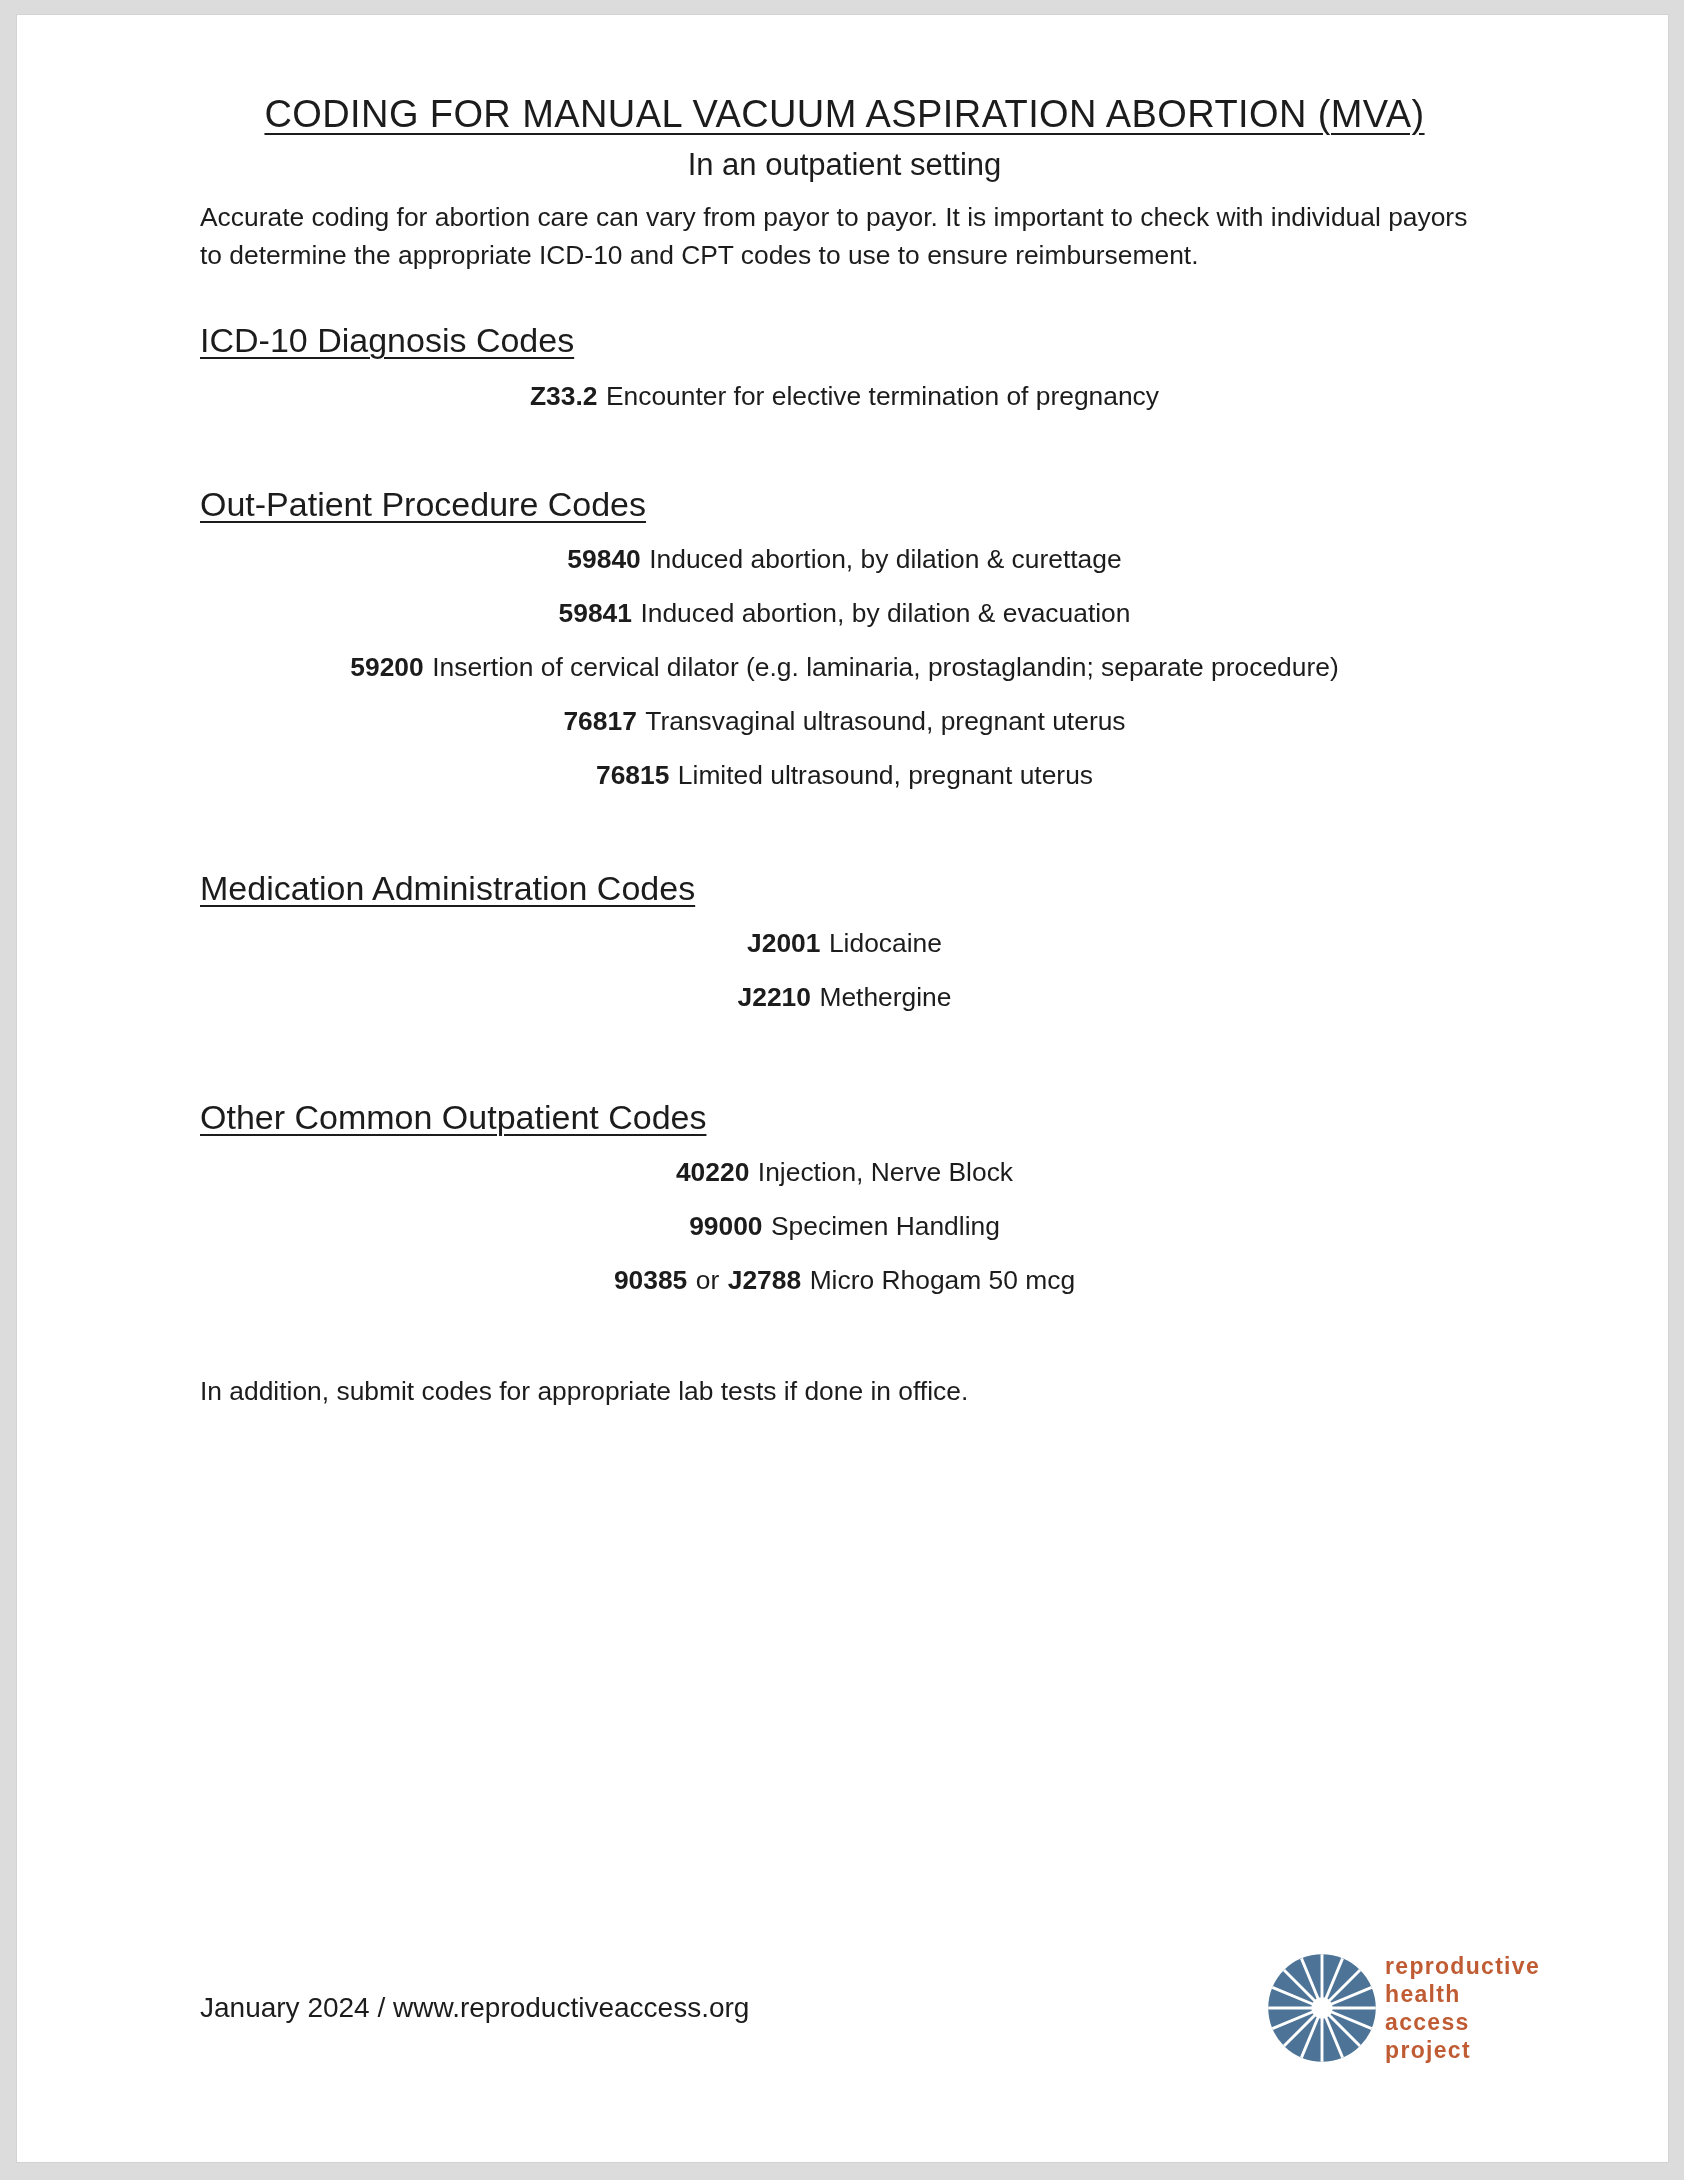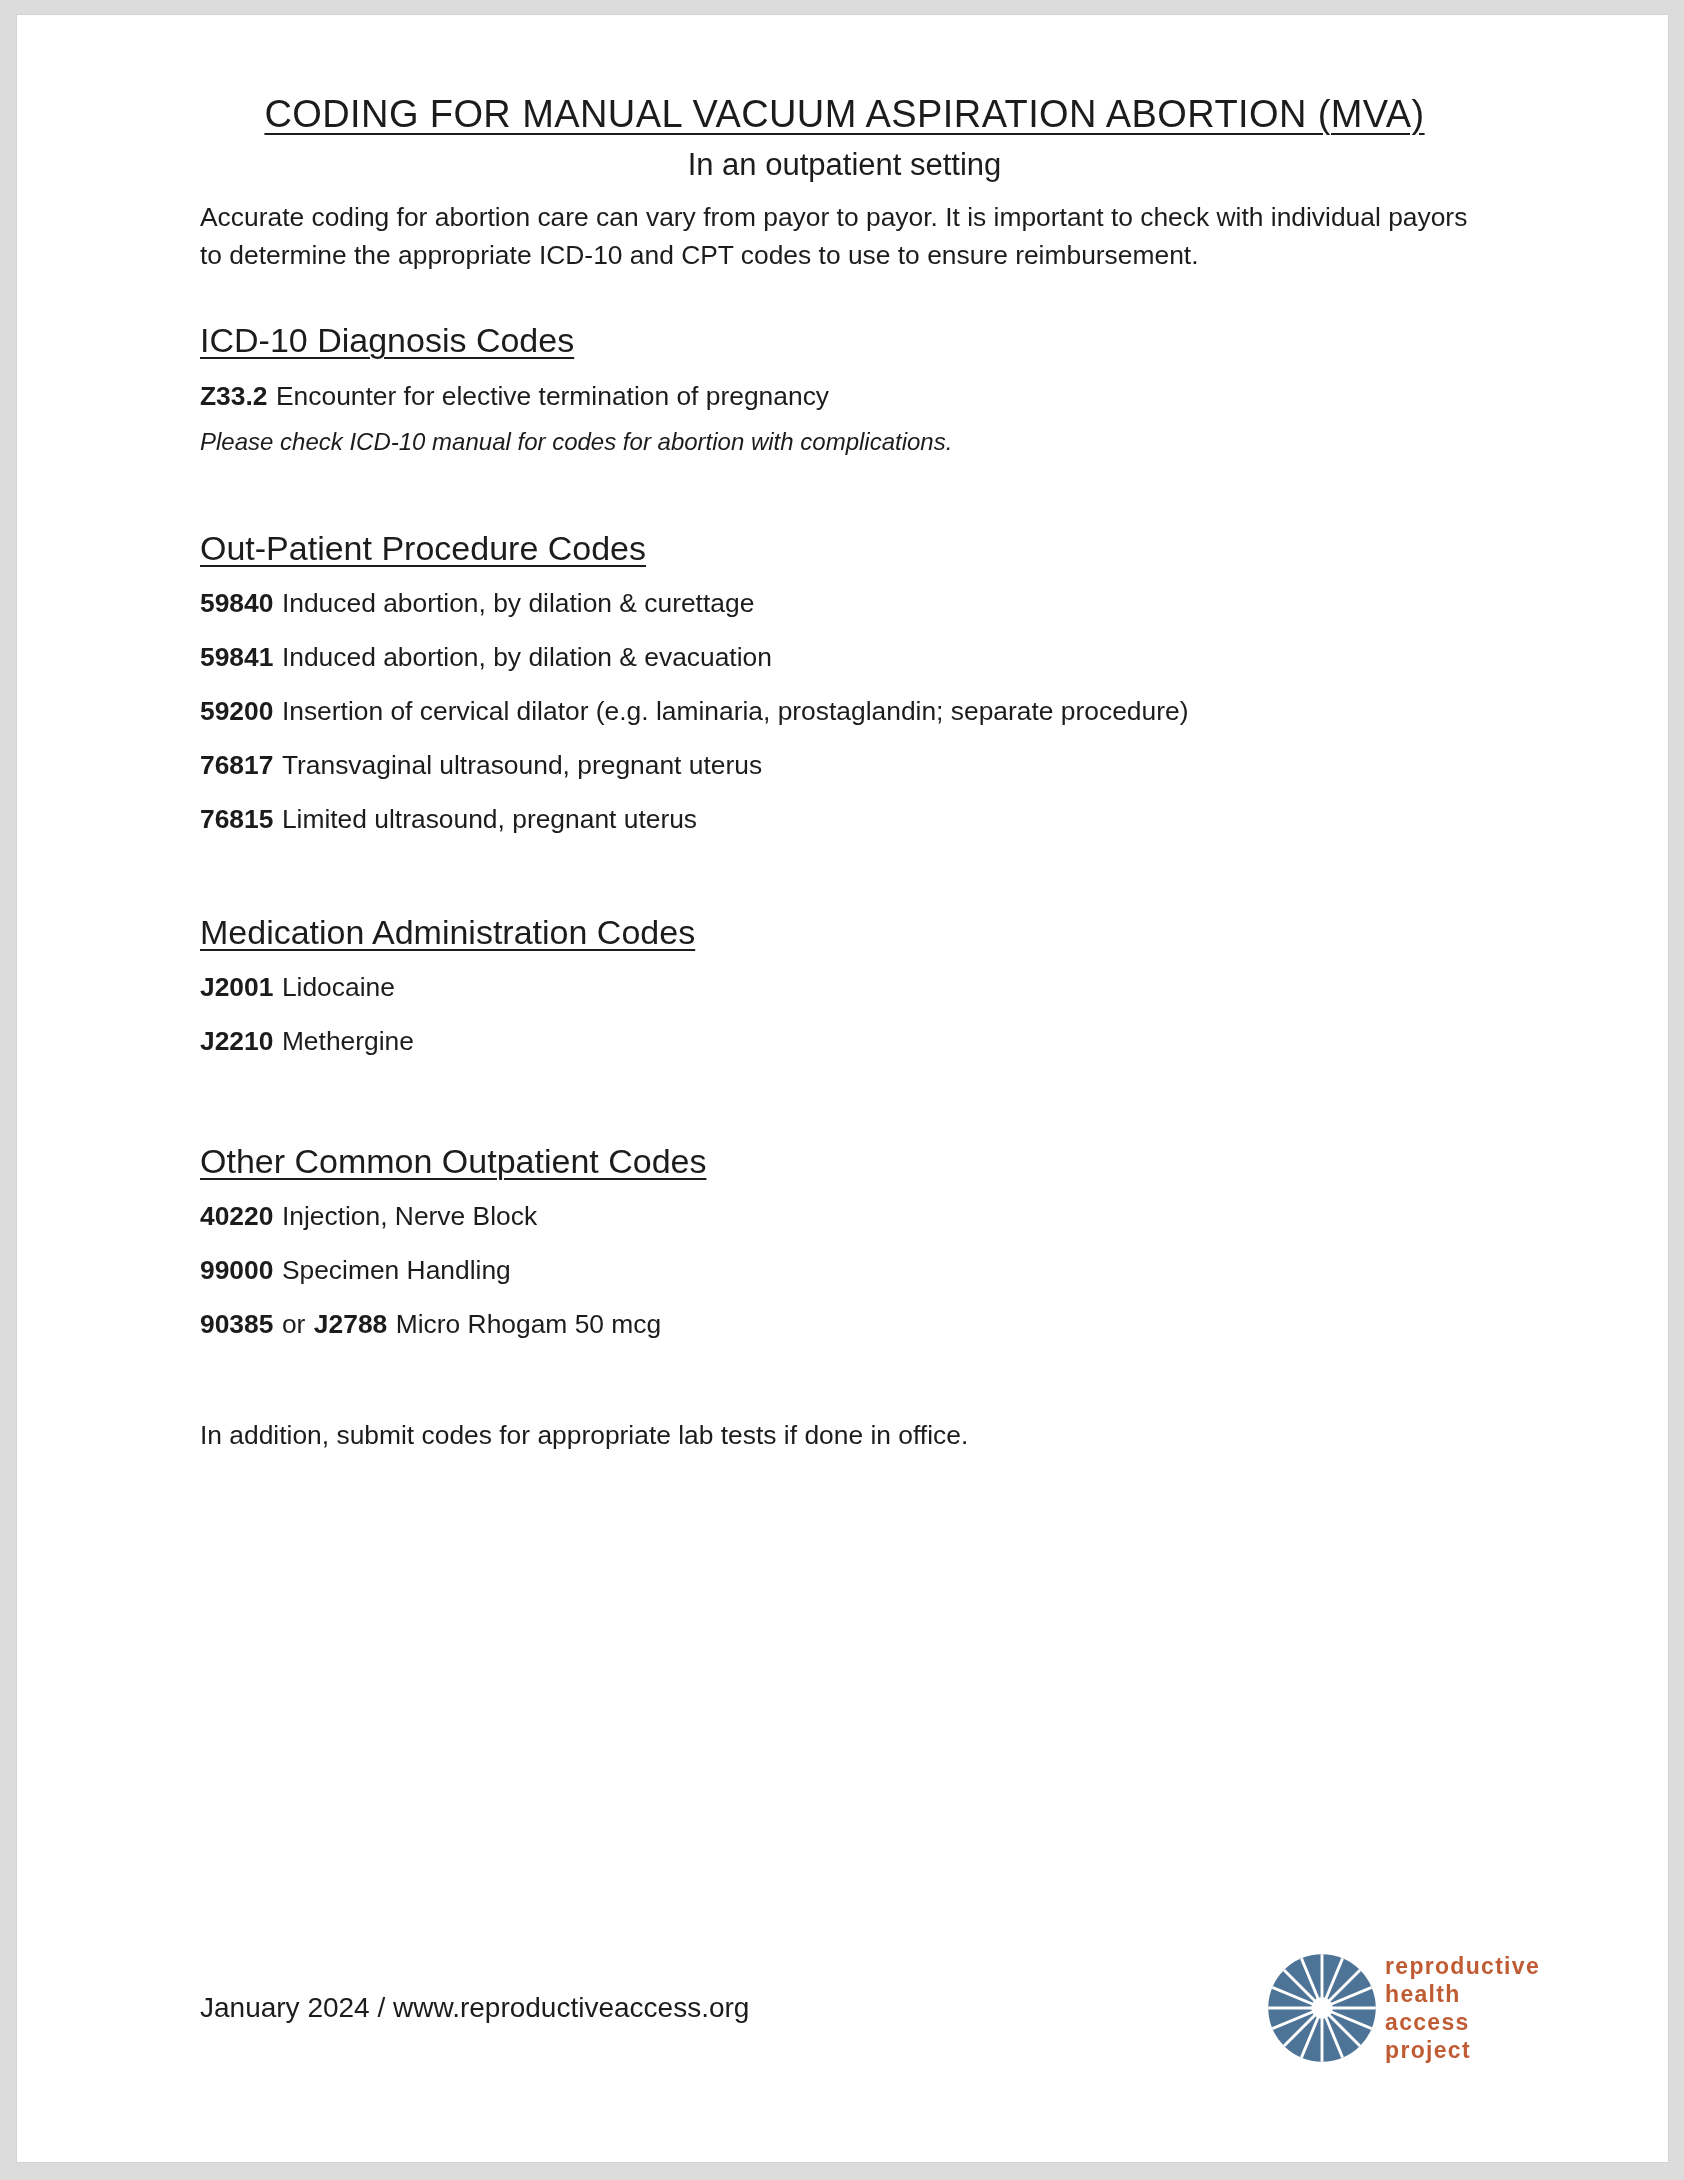--- a/index.html
+++ b/index.html
@@ -57,20 +57,21 @@
     text-decoration-thickness:1.7px;
     text-underline-offset:5.1px;
   }
   .section-heading.sp-lg{margin-top:72px;}
   .section-heading.sp-xl{margin-top:77px;}
   .section-heading.sp-xxl{margin-top:84px;}
   .code-line{
     margin-top:18px;
     font-size:26.4px;
     line-height:36px;
+    text-align:center;
   }
   .code-line.first{margin-top:19px;}
   .code-line.first-tight{margin-top:20.4px;}
   .code{font-weight:700;margin-right:8.5px;}
   .code.no-right{margin-right:0;margin-top:12px;}
   .conj{font-weight:400;margin:0 8.5px;}
   .note{
     margin-top:12px;
     font-size:24px;
     line-height:32px;
@@ -117,21 +118,20 @@
 
     <div class="doc-title">CODING FOR MANUAL VACUUM ASPIRATION ABORTION (MVA)</div>
     <div class="doc-subtitle">In an outpatient setting</div>
 
     <p class="intro">Accurate coding for abortion care can vary from payor to payor. It is important to check with individual payors to determine the appropriate ICD-10 and CPT codes to use to ensure reimbursement.</p>
 
     <div class="section-heading">ICD-10 Diagnosis Codes</div>
     <div class="code-line first-tight">
       <span class="code">Z33.2</span><span>Encounter for elective termination of pregnancy</span>
     </div>
-    <div class="note">Please check ICD-10 manual for codes for abortion with complications.</div>
 
     <div class="section-heading sp-lg">Out-Patient Procedure Codes</div>
     <div class="code-line first">
       <span class="code">59840</span><span>Induced abortion, by dilation &amp; curettage</span>
     </div>
     <div class="code-line">
       <span class="code">59841</span><span>Induced abortion, by dilation &amp; evacuation</span>
     </div>
     <div class="code-line">
       <span class="code">59200</span><span>Insertion of cervical dilator (e.g. laminaria, prostaglandin; separate procedure)</span>

